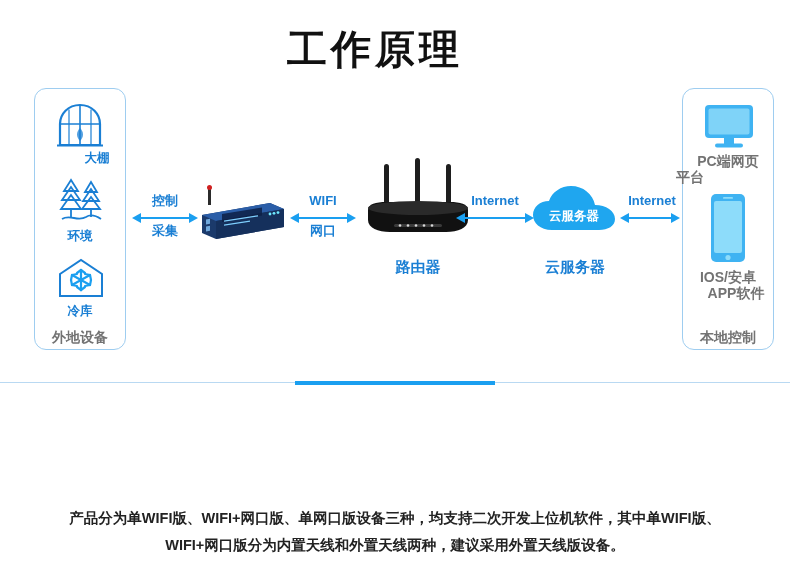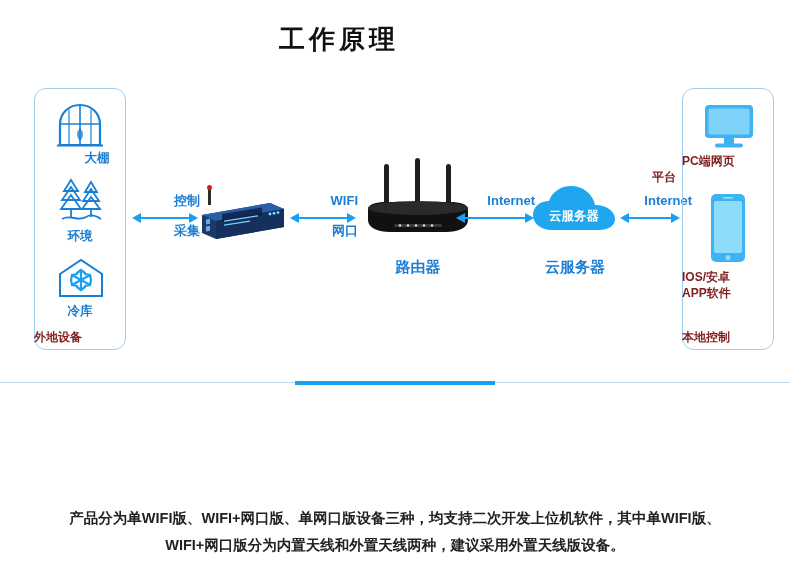--- a/index.html
+++ b/index.html
@@ -20,24 +20,25 @@
     width: 790px;
     height: 571px;
   }
   
   .title1 {
     position: absolute;
     left: 0;
     top: 22px;
     width: 678px;
     text-align: center;
-    font-size: 26px;
+    font-size: 40px;
     font-weight: bold;
     letter-spacing: 4px;
     color: #111111;
+    padding-left: 36px;
   }
   .title2 {
     position: absolute;
     left: 0;
     top: 423px;
     width: 790px;
     text-align: center;
     font-size: 38px;
     font-weight: bold;
     letter-spacing: 4px;
@@ -110,37 +111,38 @@
     position: absolute;
     text-align: center;
     color: #1a7fd4;
     font-size: 12.5px;
     line-height: 16px;
     font-weight: bold;
     white-space: nowrap;
   }
   .dark-label {
     position: absolute;
-    color: #7f1d1d;
-    font-size: 12px;
+    text-align: center;
+    color: #737373;
+    font-size: 14px;
     line-height: 16px;
     font-weight: bold;
     white-space: nowrap;
   }
   .dev-label {
     position: absolute;
     text-align: center;
     color: #1a7fd4;
     font-size: 15px;
     font-weight: bold;
     white-space: nowrap;
   }
   .net-label {
     position: absolute;
-    text-align: right;
+    text-align: center;
     color: #1a7fd4;
     font-size: 13px;
     font-weight: bold;
     white-space: nowrap;
     line-height: 17px;
   }
   
   .arrow {
     position: absolute;
     height: 2px;

